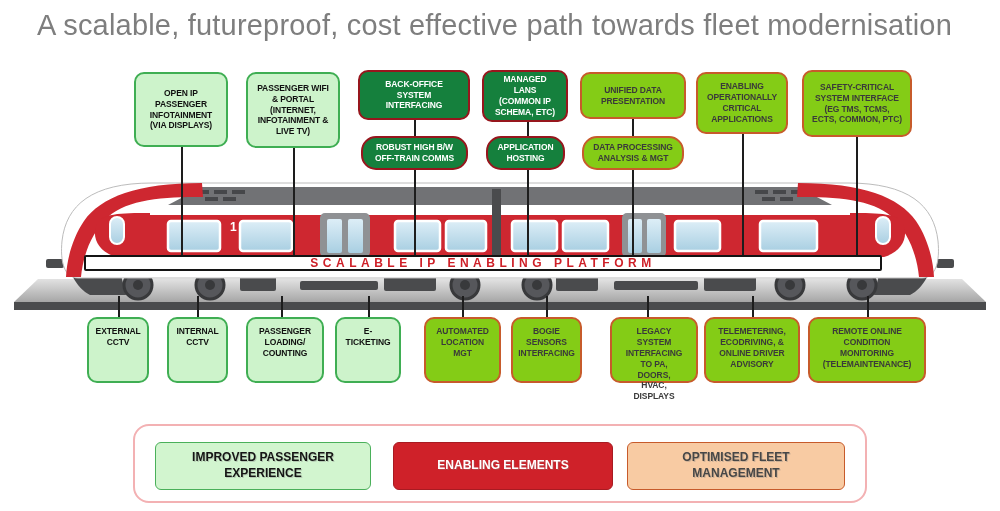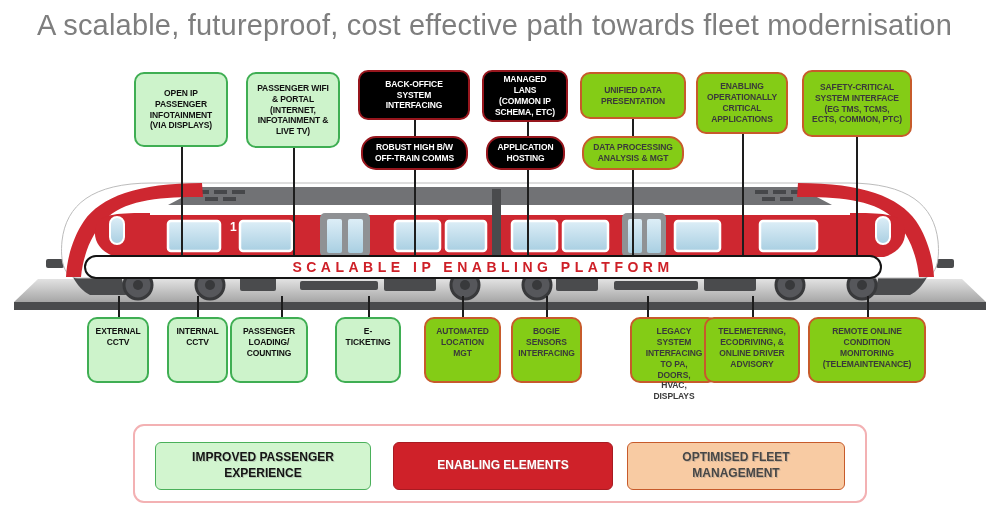--- a/index.html
+++ b/index.html
@@ -4,30 +4,30 @@
 <style>
   html,body{margin:0;padding:0;background:#fff;}
   #stage{position:relative;width:1000px;height:511px;background:#ffffff;overflow:hidden;
          font-family:"Liberation Sans","DejaVu Sans",sans-serif;}
   .title{position:absolute;left:37px;top:9px;font-size:29px;letter-spacing:.2px;color:#7e7e7e;white-space:nowrap;}
   .conn{position:absolute;width:2px;background:#1d1d1d;z-index:2;}
   .box{position:absolute;z-index:3;box-sizing:border-box;border-radius:10px;
        display:flex;align-items:center;justify-content:center;text-align:center;
        font-weight:bold;font-size:8.5px;line-height:1.28;letter-spacing:-0.1px;padding:3px 8px;}
   .box.green{background:#cdf3cb;border:2px solid #3fae53;color:#101010;}
-  .box.red{background:#000000;border:2px solid #97161d;color:#ffffff;}
+  .box.red{background:#15803d;border:2px solid #97161d;color:#ffffff;}
   .box.orange{background:#84cc16;border:2px solid #c75b2b;color:#3a3a3a;}
   .box.sub{border-radius:15px;}
   .box.bottom{align-items:flex-start;padding:7px 24px;}
-  .banner{position:absolute;left:84px;top:255px;width:798px;height:24px;z-index:4;box-sizing:border-box;
-          background:#ffffff;border:2px solid #141414;border-radius:12px;
+  .banner{position:absolute;left:84px;top:255px;width:798px;height:16px;z-index:4;box-sizing:border-box;
+          background:#ffffff;border:2px solid #141414;border-radius:2px;
           display:flex;align-items:center;justify-content:center;
-          font-weight:bold;font-size:14px;letter-spacing:4.5px;color:#ce2028;}
+          font-weight:bold;font-size:12px;letter-spacing:4.5px;color:#ce2028;}
   .legend{position:absolute;left:133px;top:424px;width:734px;height:79px;z-index:3;box-sizing:border-box;
-          border:2px solid #f3b1b3;border-radius:11px;background:#ffffff;}
+          border:2px solid #f3b1b3;border-radius:16px;background:#ffffff;}
   .lg{position:absolute;box-sizing:border-box;border-radius:6px;display:flex;align-items:center;justify-content:center;
       text-align:center;font-weight:bold;font-size:12px;line-height:1.3;
       text-shadow:1px 1px 0 rgba(130,130,130,.35);}
   .lg.green{background:#d2f5cf;border:1.5px solid #4ab05a;color:#151515;}
   .lg.red{background:#cf2129;border:1.5px solid #a81b22;color:#ffffff;}
   .lg.orange{background:#f8cba3;border:1.5px solid #c75b2b;color:#474747;}
   #train{position:absolute;left:0;top:163px;z-index:1;}
 </style>
 </head>
 <body>
@@ -154,25 +154,25 @@
   <div class="box red sub" style="left:486px;top:136px;width:79px;height:34px">APPLICATION HOSTING</div>
   <div class="box orange" style="left:580px;top:72px;width:106px;height:47px">UNIFIED DATA PRESENTATION</div>
   <div class="box orange sub" style="left:582px;top:136px;width:102px;height:34px">DATA PROCESSING ANALYSIS &amp; MGT</div>
   <div class="box orange" style="left:696px;top:72px;width:92px;height:62px">ENABLING OPERATIONALLY CRITICAL APPLICATIONS</div>
   <div class="box orange" style="left:802px;top:70px;width:110px;height:67px">SAFETY-CRITICAL SYSTEM INTERFACE (EG TMS, TCMS, ECTS, COMMON, PTC)</div>
 
   <div class="banner">SCALABLE IP ENABLING PLATFORM</div>
 
   <div class="box green bottom" style="left:87px;top:317px;width:62px;height:66px">EXTERNAL CCTV</div>
   <div class="box green bottom" style="left:167px;top:317px;width:61px;height:66px">INTERNAL CCTV</div>
-  <div class="box green bottom" style="left:230px;top:317px;width:78px;height:66px">PASSENGER LOADING/ COUNTING</div>
+  <div class="box green bottom" style="left:246px;top:317px;width:78px;height:66px">PASSENGER LOADING/ COUNTING</div>
   <div class="box green bottom" style="left:335px;top:317px;width:66px;height:66px">E-TICKETING</div>
   <div class="box orange bottom" style="left:424px;top:317px;width:77px;height:66px">AUTOMATED LOCATION MGT</div>
   <div class="box orange bottom" style="left:511px;top:317px;width:71px;height:66px">BOGIE SENSORS INTERFACING</div>
-  <div class="box orange bottom" style="left:630px;top:317px;width:88px;height:66px">LEGACY SYSTEM INTERFACING TO PA, DOORS, HVAC, DISPLAYS</div>
+  <div class="box orange bottom" style="left:610px;top:317px;width:88px;height:66px">LEGACY SYSTEM INTERFACING TO PA, DOORS, HVAC, DISPLAYS</div>
   <div class="box orange bottom" style="left:704px;top:317px;width:96px;height:66px">TELEMETERING, ECODRIVING, &amp; ONLINE DRIVER ADVISORY</div>
   <div class="box orange bottom" style="left:808px;top:317px;width:118px;height:66px;padding:7px 13px">REMOTE ONLINE CONDITION MONITORING (TELEMAINTENANCE)</div>
 
   <div class="legend">
     <div class="lg green" style="left:20px;top:16px;width:216px;height:48px">IMPROVED PASSENGER EXPERIENCE</div>
     <div class="lg red" style="left:258px;top:16px;width:220px;height:48px">ENABLING ELEMENTS</div>
     <div class="lg orange" style="left:492px;top:16px;width:218px;height:48px;padding:0 26px">OPTIMISED FLEET MANAGEMENT</div>
   </div>
 
 </div>

